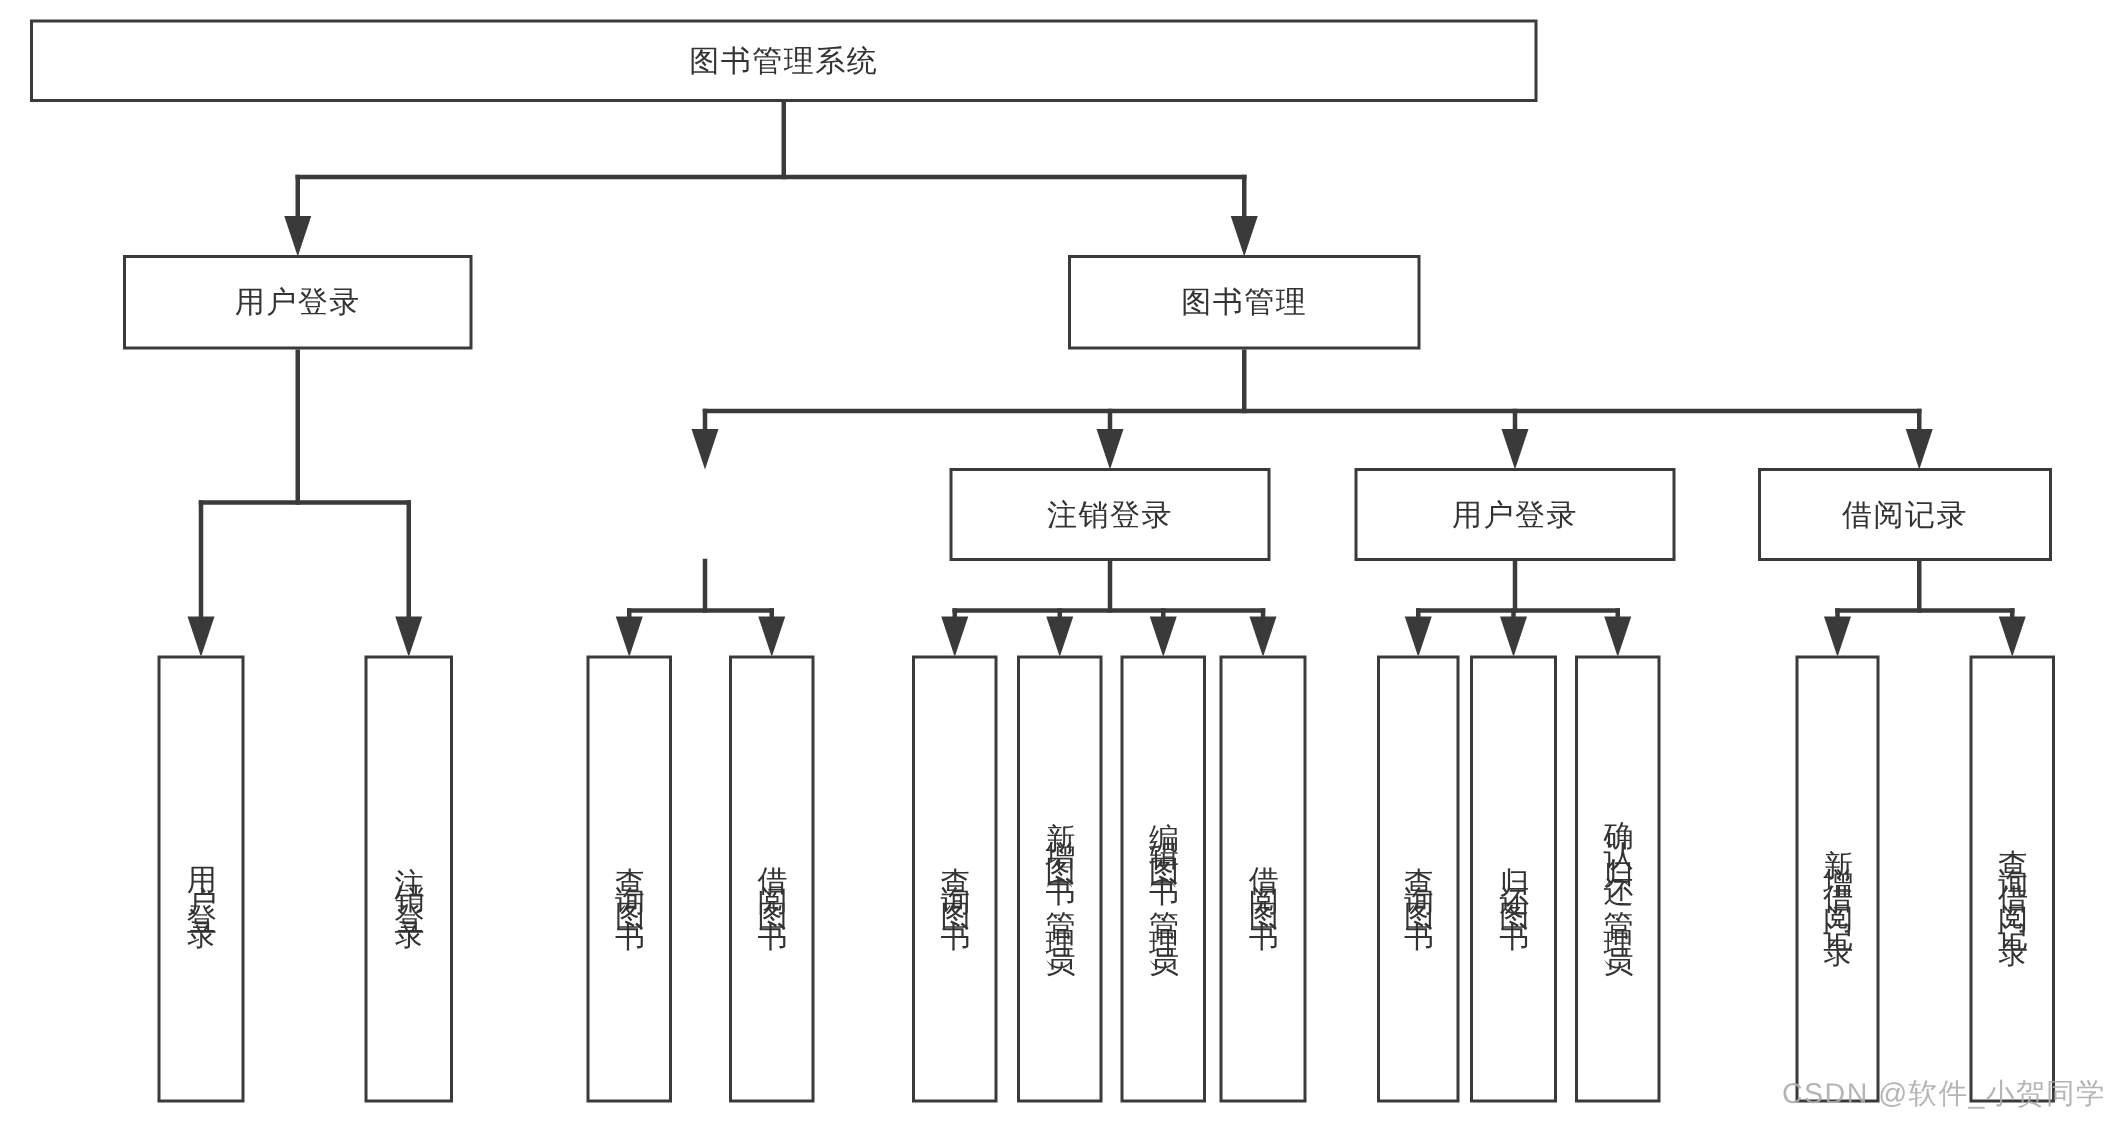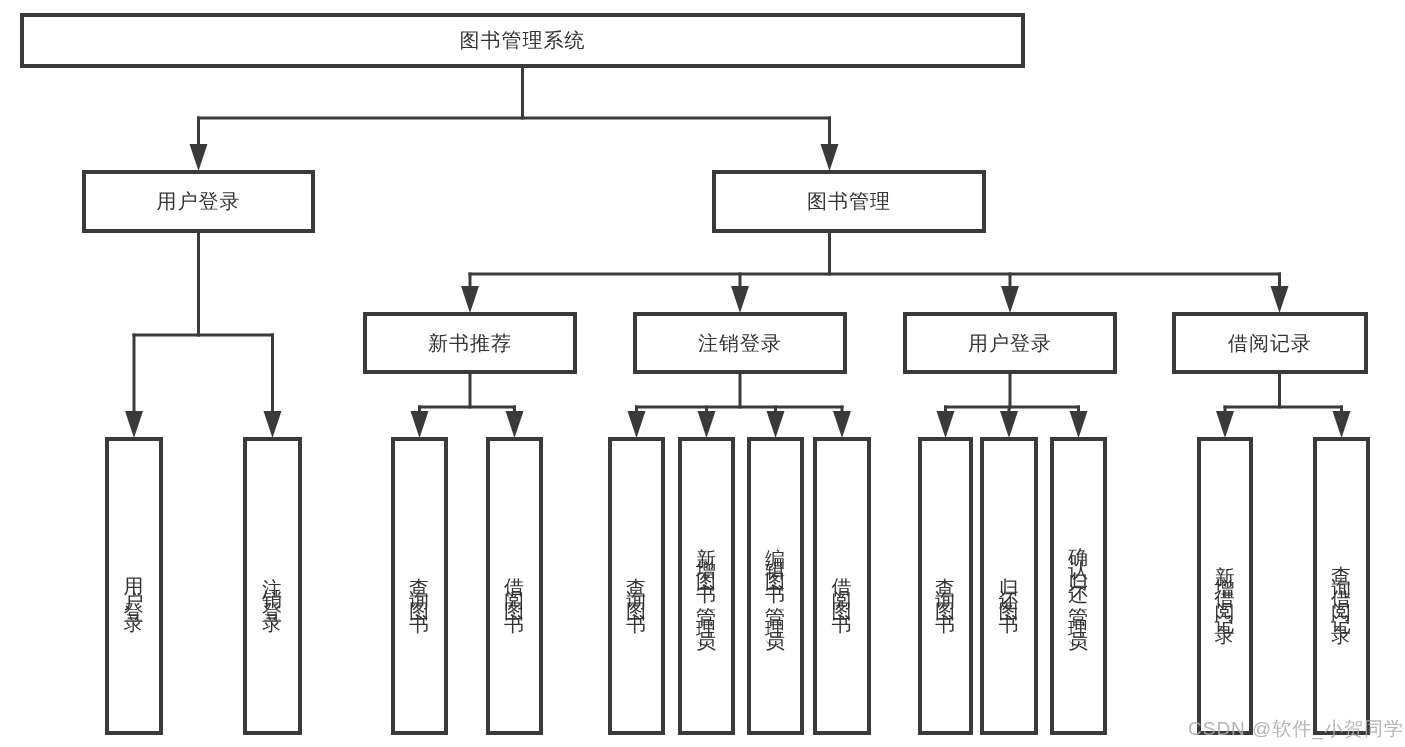--- a/index.html
+++ b/index.html
@@ -13,21 +13,21 @@
   }
   #wires {
     position: absolute;
     left: 0; top: 0;
     width: 1405px; height: 747px;
     pointer-events: none;
   }
   .node {
     position: absolute;
     box-sizing: border-box;
-    border: 4px solid #0ea5e9;
+    border: 2px solid #0ea5e9;
     background: #ffffff;
     display: flex;
     align-items: center;
     justify-content: center;
     color: #333333;
     font-size: 20px;
     z-index: 2;
   }
   .node.h .label { letter-spacing: 1px; white-space: nowrap; }
   .node.v {
@@ -108,25 +108,22 @@
       <line x1="1341.5" y1="407" x2="1341.5" y2="413" stroke="#3a3a3a" stroke-width="3" stroke-linecap="square"></line>
       <polygon points="1341.5,438 1332.5,411 1350.5,411" fill="#3a3a3a"></polygon>
     </svg>
   <div class="watermark" style="color: rgb(173, 173, 173);">CSDN @软件_小贺同学</div>
 <div class="node h" style="left: 20px; top: 13px; width: 1005px; height: 55px; border-color: rgb(58, 58, 58); color: rgb(51, 51, 51);">
       <span class="label">图书管理系统</span>
     </div>
     <div class="node h" style="left: 82px; top: 170px; width: 233px; height: 63px; border-color: rgb(58, 58, 58); color: rgb(51, 51, 51);">
       <span class="label">用户登录</span>
     </div>
-    <div class="node h" style="left: 712px; top: 170px; width: 274px; height: 63px; border-color: rgb(58, 58, 58); color: rgb(51, 51, 51);">
+    <div class="node h" style="left: 712px; top: 170px; width: 235px; height: 63px; border-color: rgb(58, 58, 58); color: rgb(51, 51, 51);">
       <span class="label">图书管理</span>
-    </div>
-    <div class="node h" style="left: 363px; top: 312px; width: 214px; height: 62px; border-color: rgb(58, 58, 58); color: rgb(51, 51, 51);">
-      <span class="label">新书推荐</span>
     </div>
     <div class="node h" style="left: 633px; top: 312px; width: 214px; height: 62px; border-color: rgb(58, 58, 58); color: rgb(51, 51, 51);">
       <span class="label">注销登录</span>
     </div>
     <div class="node h" style="left: 903px; top: 312px; width: 214px; height: 62px; border-color: rgb(58, 58, 58); color: rgb(51, 51, 51);">
       <span class="label">用户登录</span>
     </div>
     <div class="node h" style="left: 1172px; top: 312px; width: 196px; height: 62px; border-color: rgb(58, 58, 58); color: rgb(51, 51, 51);">
       <span class="label">借阅记录</span>
     </div>

